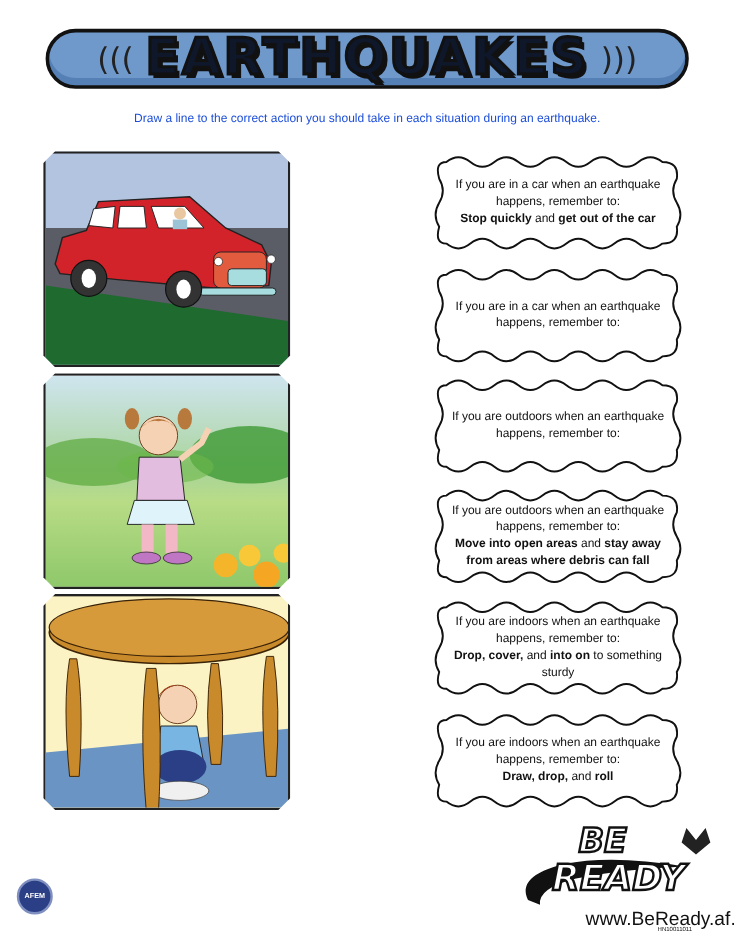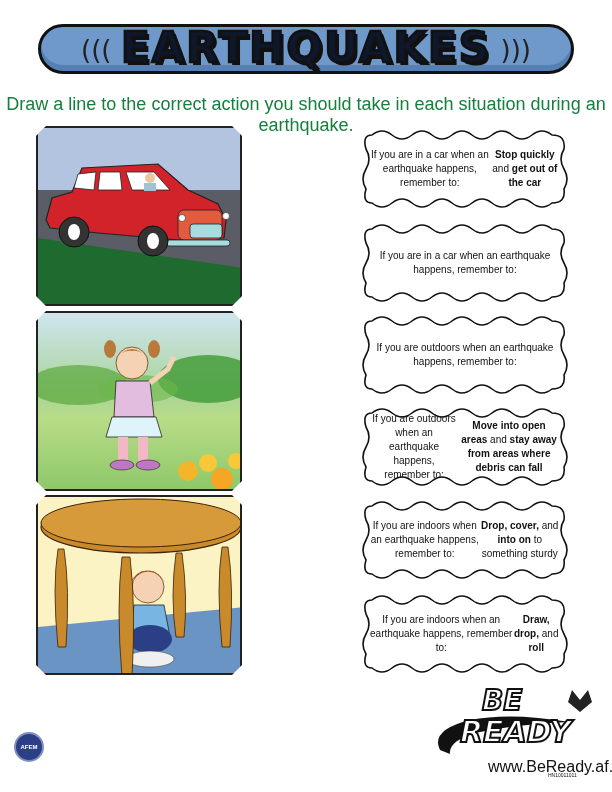--- a/index.html
+++ b/index.html
@@ -1,28 +1,28 @@
 <!DOCTYPE html>
 <html><head>
 <meta charset="utf-8">
 <style>
   html,body{margin:0;padding:0;}
   body{width:612px;height:792px;background:#fff;position:relative;overflow:hidden;font-family:"Liberation Sans",sans-serif;color:#111;}
   .banner{position:absolute;left:38px;top:24px;width:536px;height:50px;background:#6f98cb;border:3px solid #111;border-radius:28px;box-sizing:border-box;box-shadow:inset 0 -6px 0 #5580b5;}
   .banner-title{position:absolute;left:0;right:0;top:-4px;text-align:center;font-family:"DejaVu Sans",sans-serif;font-weight:900;font-size:42px;letter-spacing:2px;color:#0f172a;-webkit-text-stroke:2.5px #111;text-shadow:3px 3px 0 #111;}
   .shake{position:absolute;top:8px;font-size:26px;color:#222;font-family:"DejaVu Sans",sans-serif;}
-  .instructions{position:absolute;left:0;right:0;top:94px;text-align:center;font-size:18px;color:#15803d;}
+  .instructions{position:absolute;left:0;right:0;top:94px;text-align:center;font-size:10px;color:#1d4ed8;}
   .panel{position:absolute;left:36px;width:206px;height:180px;border:2.5px solid #222;box-sizing:border-box;overflow:hidden;
     clip-path:polygon(10px 0,calc(100% - 10px) 0,100% 10px,100% calc(100% - 10px),calc(100% - 10px) 100%,10px 100%,0 calc(100% - 10px),0 10px);}
   .p1{top:126px;background:#b3c4e0;}
   .p2{top:311px;background:linear-gradient(#cfe5ef 0%,#a9d49a 45%,#b8dc86 60%,#8ec86a 100%);}
   .p3{top:495px;background:#fbf3c3;}
   .cloud{position:absolute;left:358px;width:214px;height:84px;box-sizing:border-box;}
   .cloud svg{position:absolute;left:0;top:0;}
-  .cloud-text{position:absolute;left:12px;right:12px;top:0;bottom:0;display:flex;flex-direction:row;justify-content:center;align-items:center;text-align:center;font-size:10px;line-height:14px;}
+  .cloud-text{position:absolute;left:12px;right:12px;top:0;bottom:0;display:flex;flex-direction:column;justify-content:center;align-items:center;text-align:center;font-size:10px;line-height:14px;}
   .cloud-text b{font-weight:700;margin-top:41px;}
   .footer-url{position:absolute;left:488px;top:758px;font-size:16px;color:#111;}
   .footer-code{position:absolute;left:548px;top:772px;font-size:5px;color:#111;}
   .beready{position:absolute;left:430px;top:680px;width:170px;height:80px;}
   .afem{position:absolute;left:14px;top:732px;width:30px;height:30px;border-radius:50%;background:#2a3f85;border:2px solid #7f8fbf;box-sizing:border-box;color:#fff;font-size:6px;font-weight:700;display:flex;align-items:center;justify-content:center;}
 </style>
 </head>
 <body>
 
 <div class="banner">

